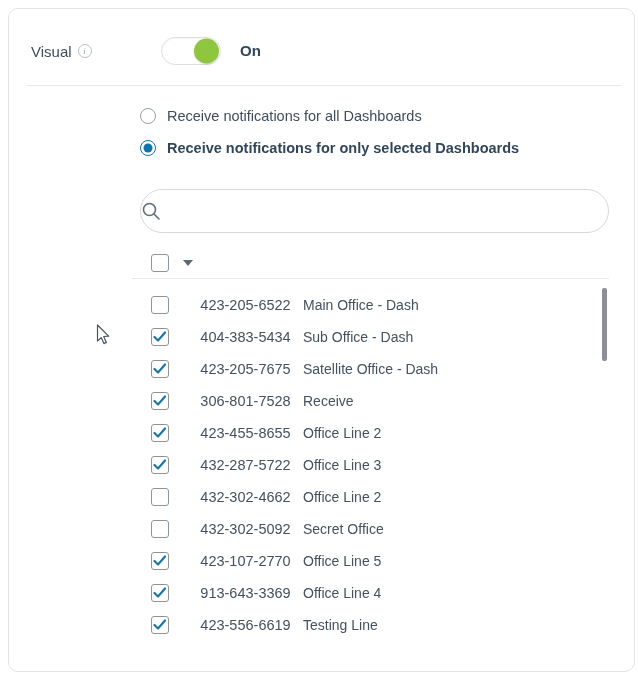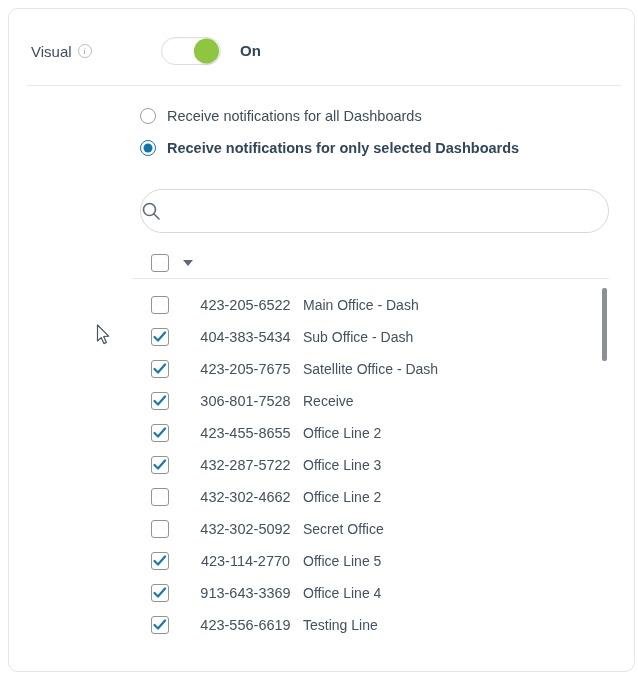--- a/index.html
+++ b/index.html
@@ -269,21 +269,21 @@
     <span class="num">432-302-5092</span>
     <span class="name">Secret Office</span>
   </div>
 
   <div class="row">
     <span class="checkbox checked">
       <svg width="14" height="12" viewBox="0 0 14 12">
         <polyline points="1.5,6 5,9.5 12,1.5" fill="none" stroke="#1a78ab" stroke-width="2.2" stroke-linecap="round" stroke-linejoin="round"></polyline>
       </svg>
     </span>
-    <span class="num">423-114-2770</span>
+    <span class="num">423-107-2770</span>
     <span class="name">Office Line 5</span>
   </div>
 
   <div class="row">
     <span class="checkbox checked">
       <svg width="14" height="12" viewBox="0 0 14 12">
         <polyline points="1.5,6 5,9.5 12,1.5" fill="none" stroke="#1a78ab" stroke-width="2.2" stroke-linecap="round" stroke-linejoin="round"></polyline>
       </svg>
     </span>
     <span class="num">913-643-3369</span>

